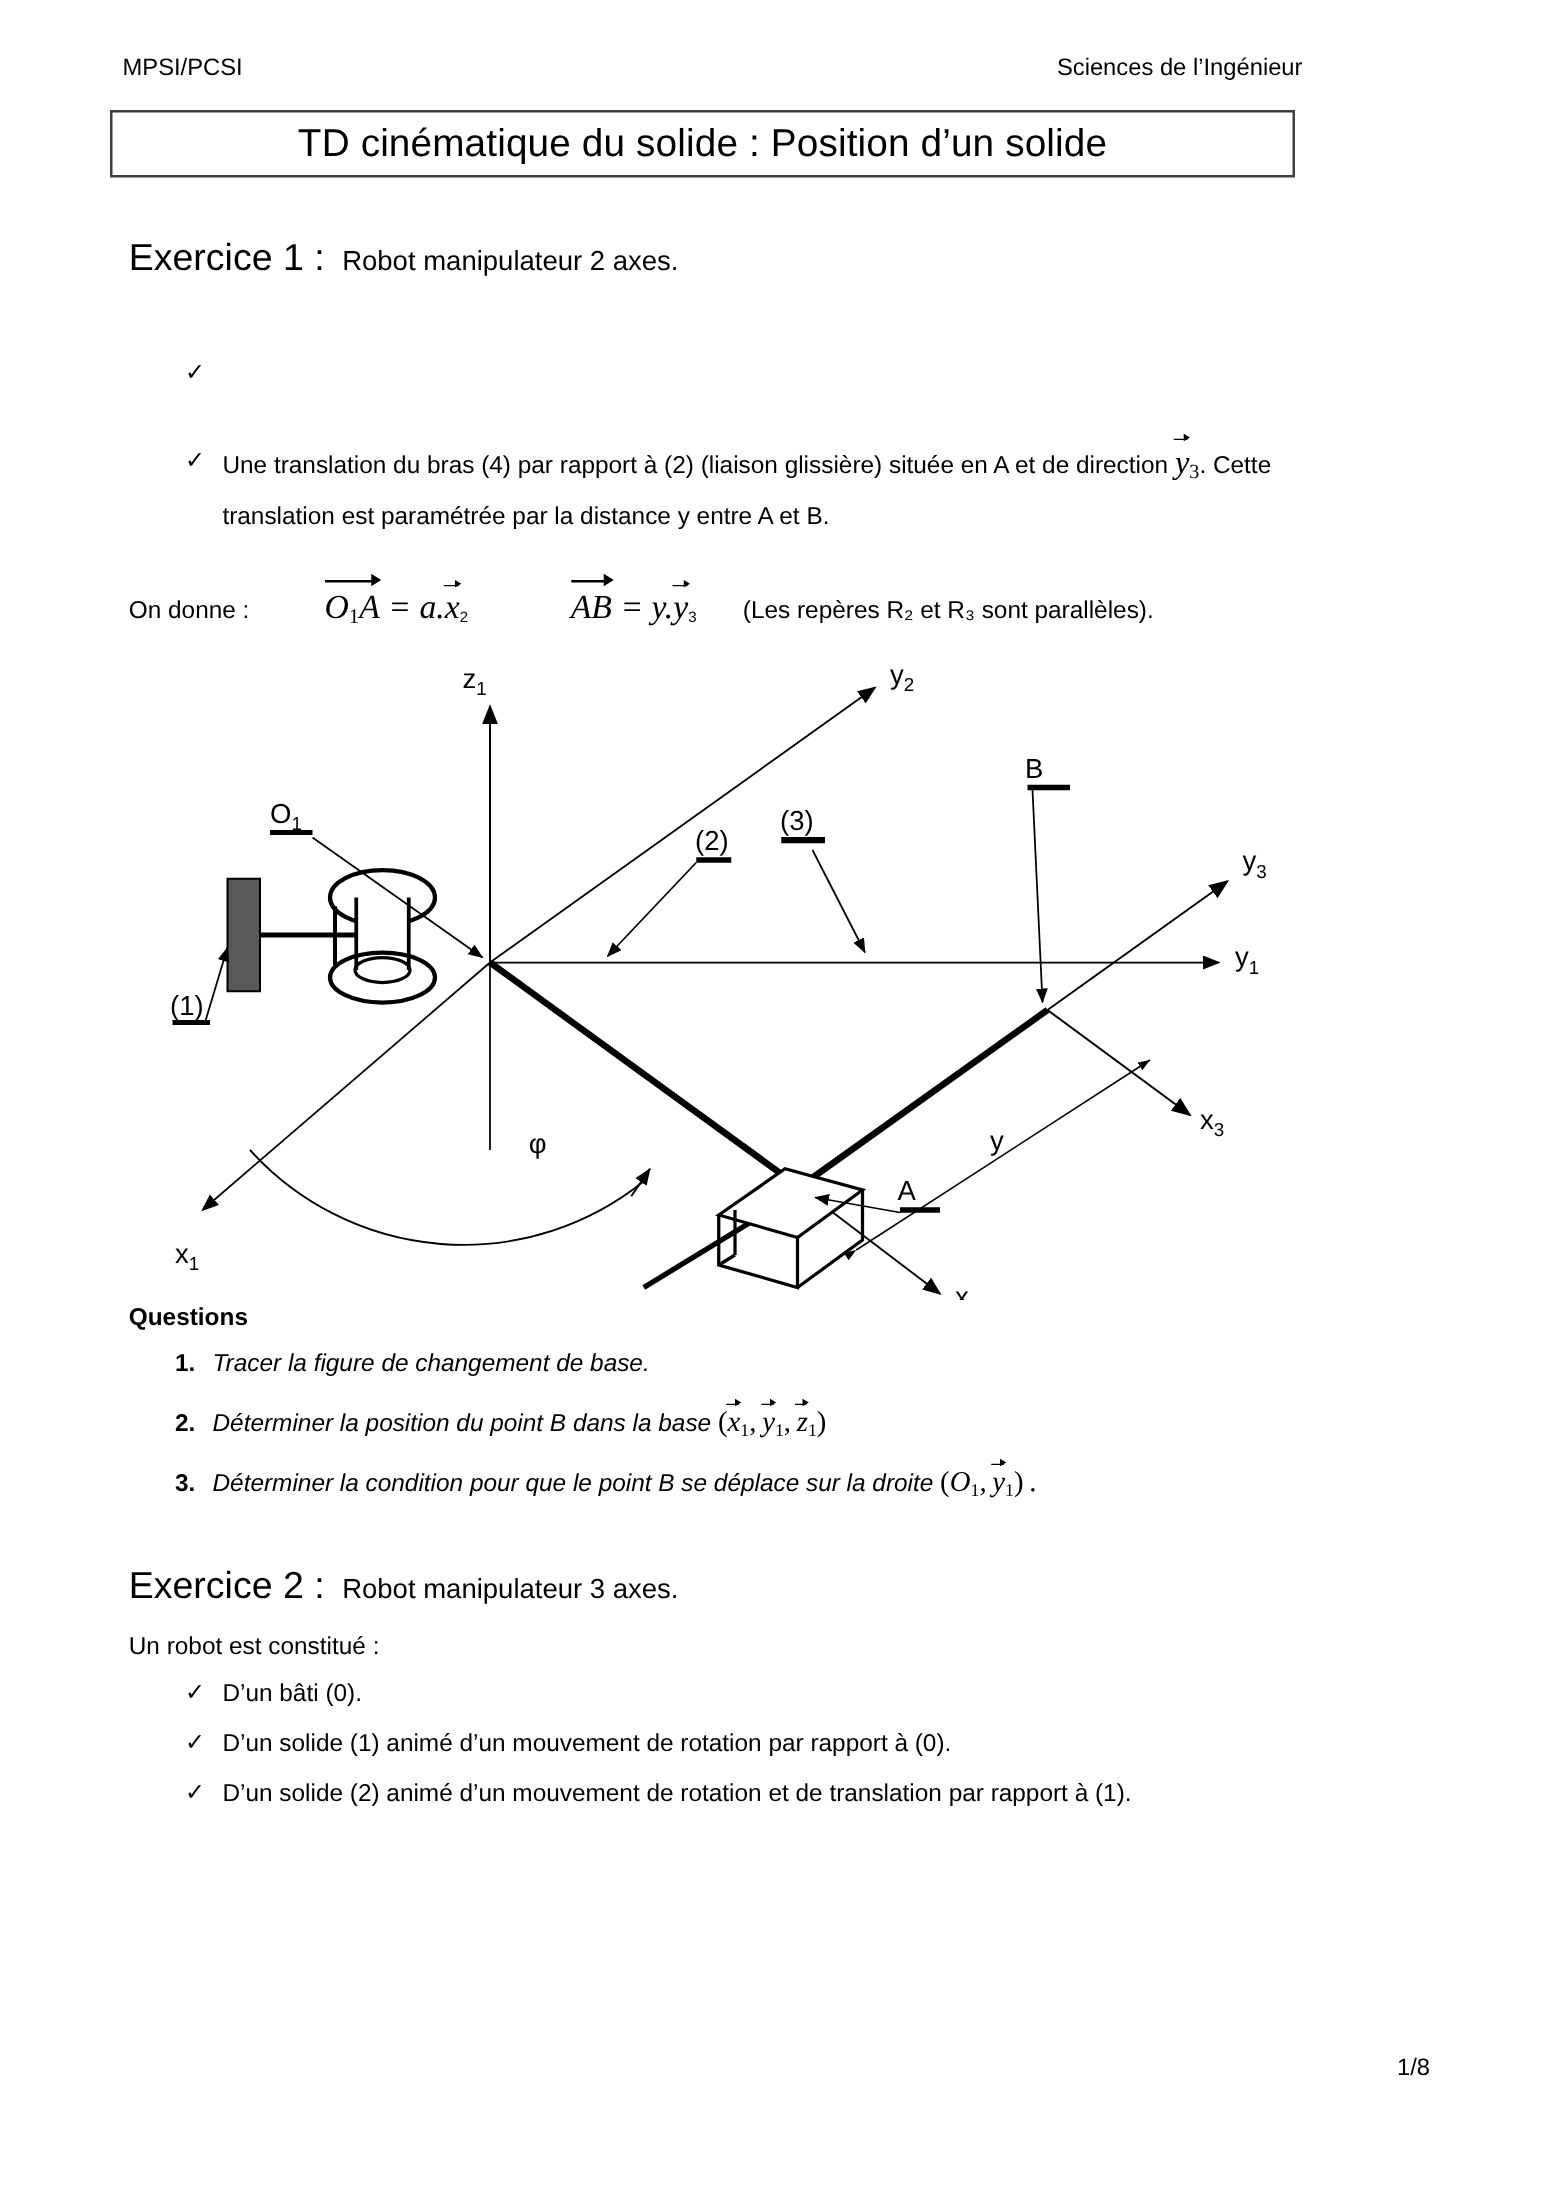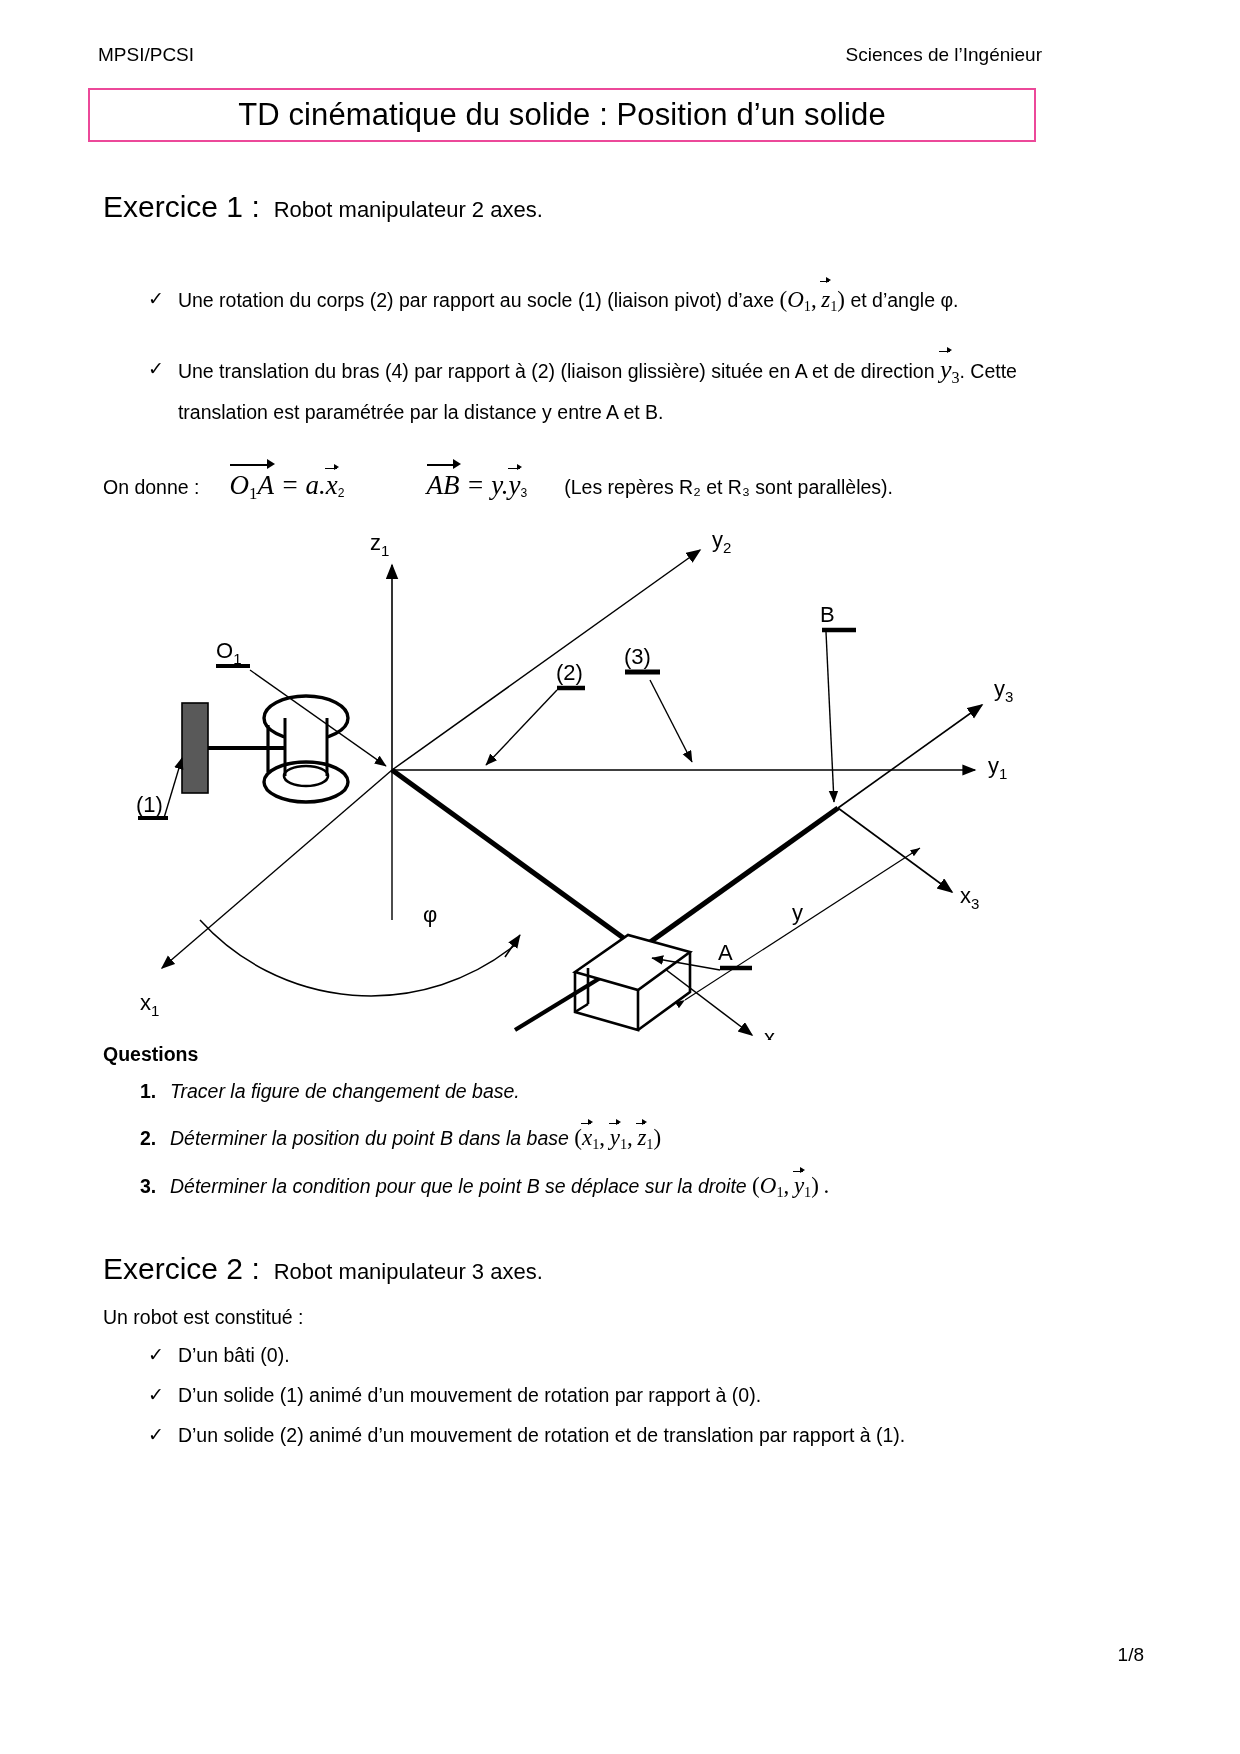--- a/index.html
+++ b/index.html
@@ -34,21 +34,21 @@
     font-size: 19px;
   }
   .hdr span { white-space: nowrap; }
 
   .titlebox {
     position: absolute;
     top: 88px;
     left: 88px;
     width: 948px;
     height: 54px;
-    border: 2px solid #ec4899;
+    border: 2px solid #404040;
     display: flex;
     align-items: center;
     justify-content: center;
   }
   .titlebox .t {
     font-size: 31px;
     letter-spacing: 0.1px;
     white-space: nowrap;
   }
 
@@ -154,21 +154,21 @@
   }
 
   .formula-row {
     position: absolute;
     left: 103px;
     display: flex;
     align-items: baseline;
     font-size: 19.5px;
     white-space: nowrap;
   }
-  .formula-row .f1 { margin-left: 30px; }
+  .formula-row .f1 { margin-left: 60px; }
   .formula-row .f2 { margin-left: 82px; }
   .formula-row .note { margin-left: 37px; font-size: 19.5px; font-family: "Liberation Sans", sans-serif; font-style: normal; }
 
   
   #figure {
     position: absolute;
     left: 120px;
     top: 520px;
     width: 940px;
     height: 520px;
@@ -203,21 +203,20 @@
     <span class="t">TD cinématique du solide : Position d’un solide</span>
   </div>
 
   <div class="ex-head" style="top:190px;">
     <span>Exercice 1 :</span><span class="sub">Robot manipulateur 2 axes.</span>
   </div>
 
 
   <div class="bullet" style="top:282px; width:900px;">
     <span class="chk">✓</span>
-    <span class="btxt"><span>Une rotation du corps (2) par rapport au socle (1) (liaison pivot) d’axe </span><span class="m-up">(<span class="m">O</span><span class="sb">1</span>, <span class="vec"><span class="m">z</span><span class="ah"></span></span><span class="sb">1</span>)</span><span> et d’angle φ.</span></span>
   </div>
 
   <div class="bullet" style="top:352px; width:900px;">
     <span class="chk">✓</span>
     <span class="btxt"><span>Une translation du bras (4) par rapport à (2) (liaison glissière) située en A et de direction </span><span class="m-up" style="font-size:26px;"><span class="vec"><span class="m" style="font-size:26px;">y</span><span class="ah"></span></span><span class="sb">3</span></span><span>. Cette translation est paramétrée par la distance y entre A et B.</span></span>
   </div>
 
   <div class="formula-row" style="top:462px;">
     <span>On donne :</span>
     <span class="f1"><span class="obar"><span class="m-up" style="font-size:27px;font-style:italic;">O</span><span class="sb">1</span><span class="m-up" style="font-size:27px;font-style:italic;">A</span></span><span class="m" style="font-size:27px;">&nbsp;=&nbsp;a.</span><span class="vec"><span class="m" style="font-size:27px;">x</span><span class="ah"></span></span><span class="sb">2</span></span>

